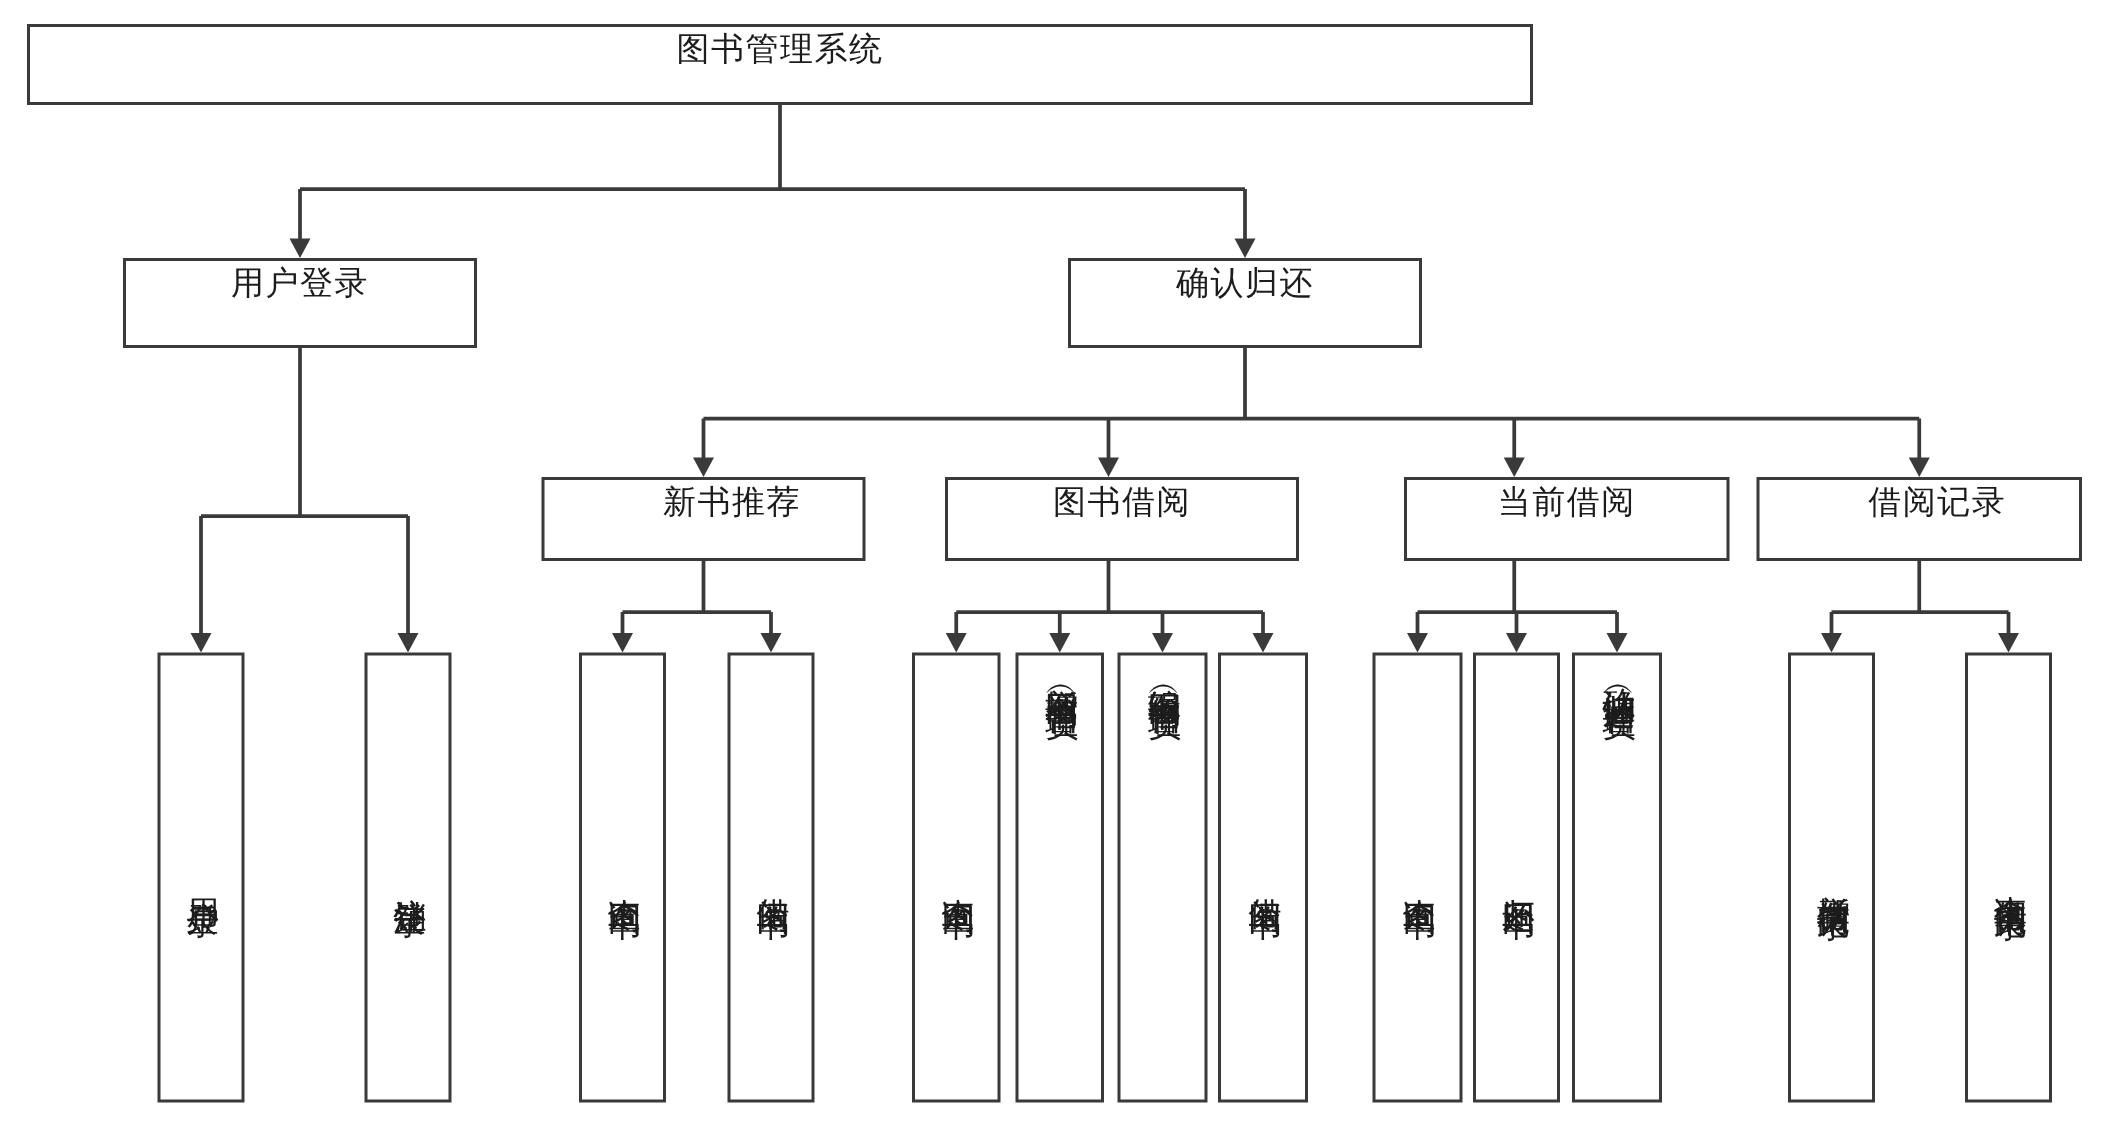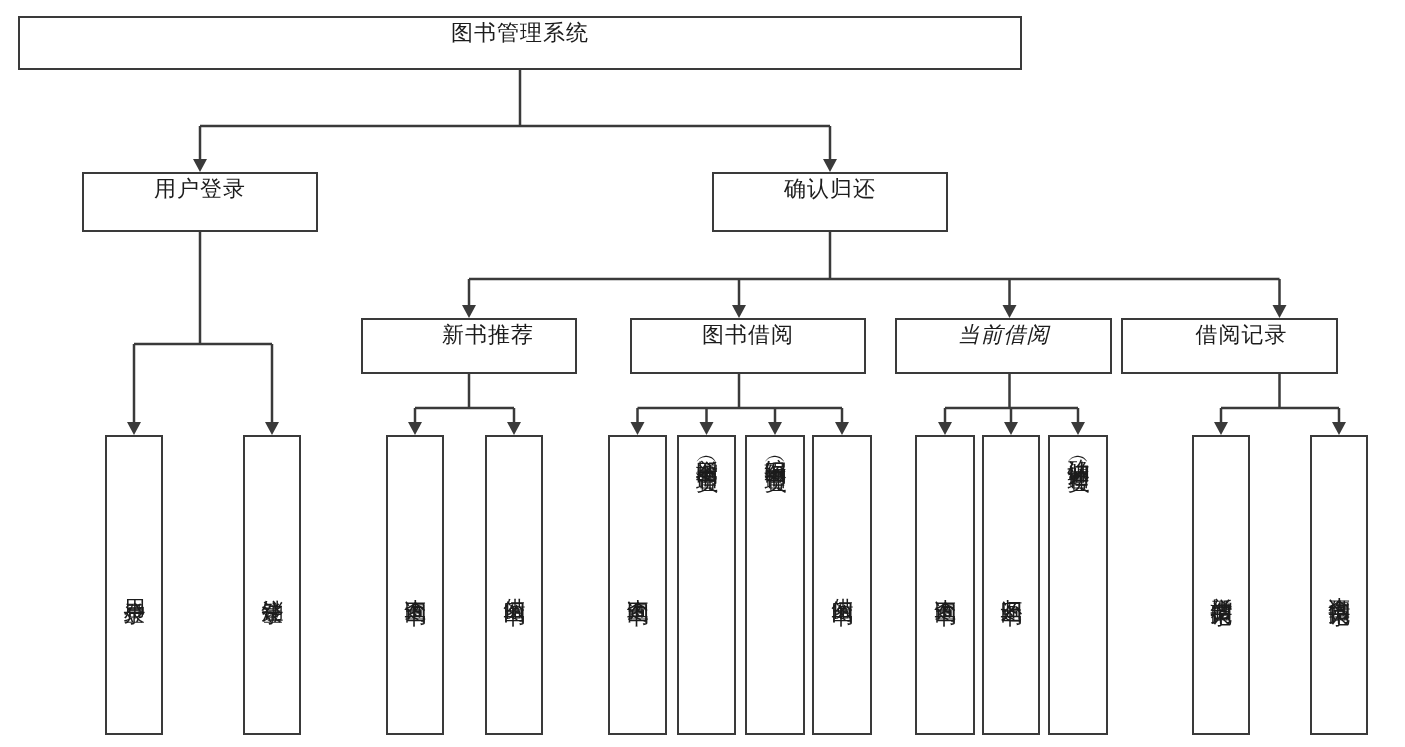--- a/index.html
+++ b/index.html
@@ -137,24 +137,24 @@
       </div>
       <div class="node horizontal" style="left: 712px; top: 172px; width: 236px; height: 60px; border-color: rgb(58, 58, 58); background: rgb(255, 255, 255);">
         <span class="hlabel" style="color: rgb(28, 28, 28);">确认归还</span>
       </div>
       <div class="node horizontal" style="left: 361px; top: 318px; width: 216px; height: 56px; border-color: rgb(58, 58, 58); background: rgb(255, 255, 255); padding-left: 38px;">
         <span class="hlabel" style="color: rgb(28, 28, 28);">新书推荐</span>
       </div>
       <div class="node horizontal" style="left: 630px; top: 318px; width: 236px; height: 56px; border-color: rgb(58, 58, 58); background: rgb(255, 255, 255);">
         <span class="hlabel" style="color: rgb(28, 28, 28);">图书借阅</span>
       </div>
-      <div class="node horizontal" style="left: 895px; top: 318px; width: 217px; height: 56px; border-color: rgb(58, 58, 58); background: rgb(255, 255, 255); font-style: italic;">
+      <div class="node horizontal" style="left: 936px; top: 318px; width: 217px; height: 56px; border-color: rgb(58, 58, 58); background: rgb(255, 255, 255);">
         <span class="hlabel" style="color: rgb(28, 28, 28);">当前借阅</span>
       </div>
-      <div class="node horizontal" style="left: 1121px; top: 318px; width: 217px; height: 56px; border-color: rgb(58, 58, 58); background: rgb(255, 255, 255); padding-left: 24px;">
+      <div class="node horizontal" style="left: 1171px; top: 318px; width: 217px; height: 56px; border-color: rgb(58, 58, 58); background: rgb(255, 255, 255); padding-left: 24px;">
         <span class="hlabel" style="color: rgb(28, 28, 28);">借阅记录</span>
       </div>
       <div class="node vertical centered" style="left: 105px; top: 435px; width: 58px; height: 300px; border-color: rgb(58, 58, 58); background: rgb(255, 255, 255);">
         <span class="vlabel" style="color: rgb(28, 28, 28);">用户登录</span>
       </div>
       <div class="node vertical centered" style="left: 243px; top: 435px; width: 58px; height: 300px; border-color: rgb(58, 58, 58); background: rgb(255, 255, 255);">
         <span class="vlabel" style="color: rgb(28, 28, 28);">注销登录</span>
       </div>
       <div class="node vertical centered" style="left: 386px; top: 435px; width: 58px; height: 300px; border-color: rgb(58, 58, 58); background: rgb(255, 255, 255);">
         <span class="vlabel" style="color: rgb(28, 28, 28);">查询图书</span>

